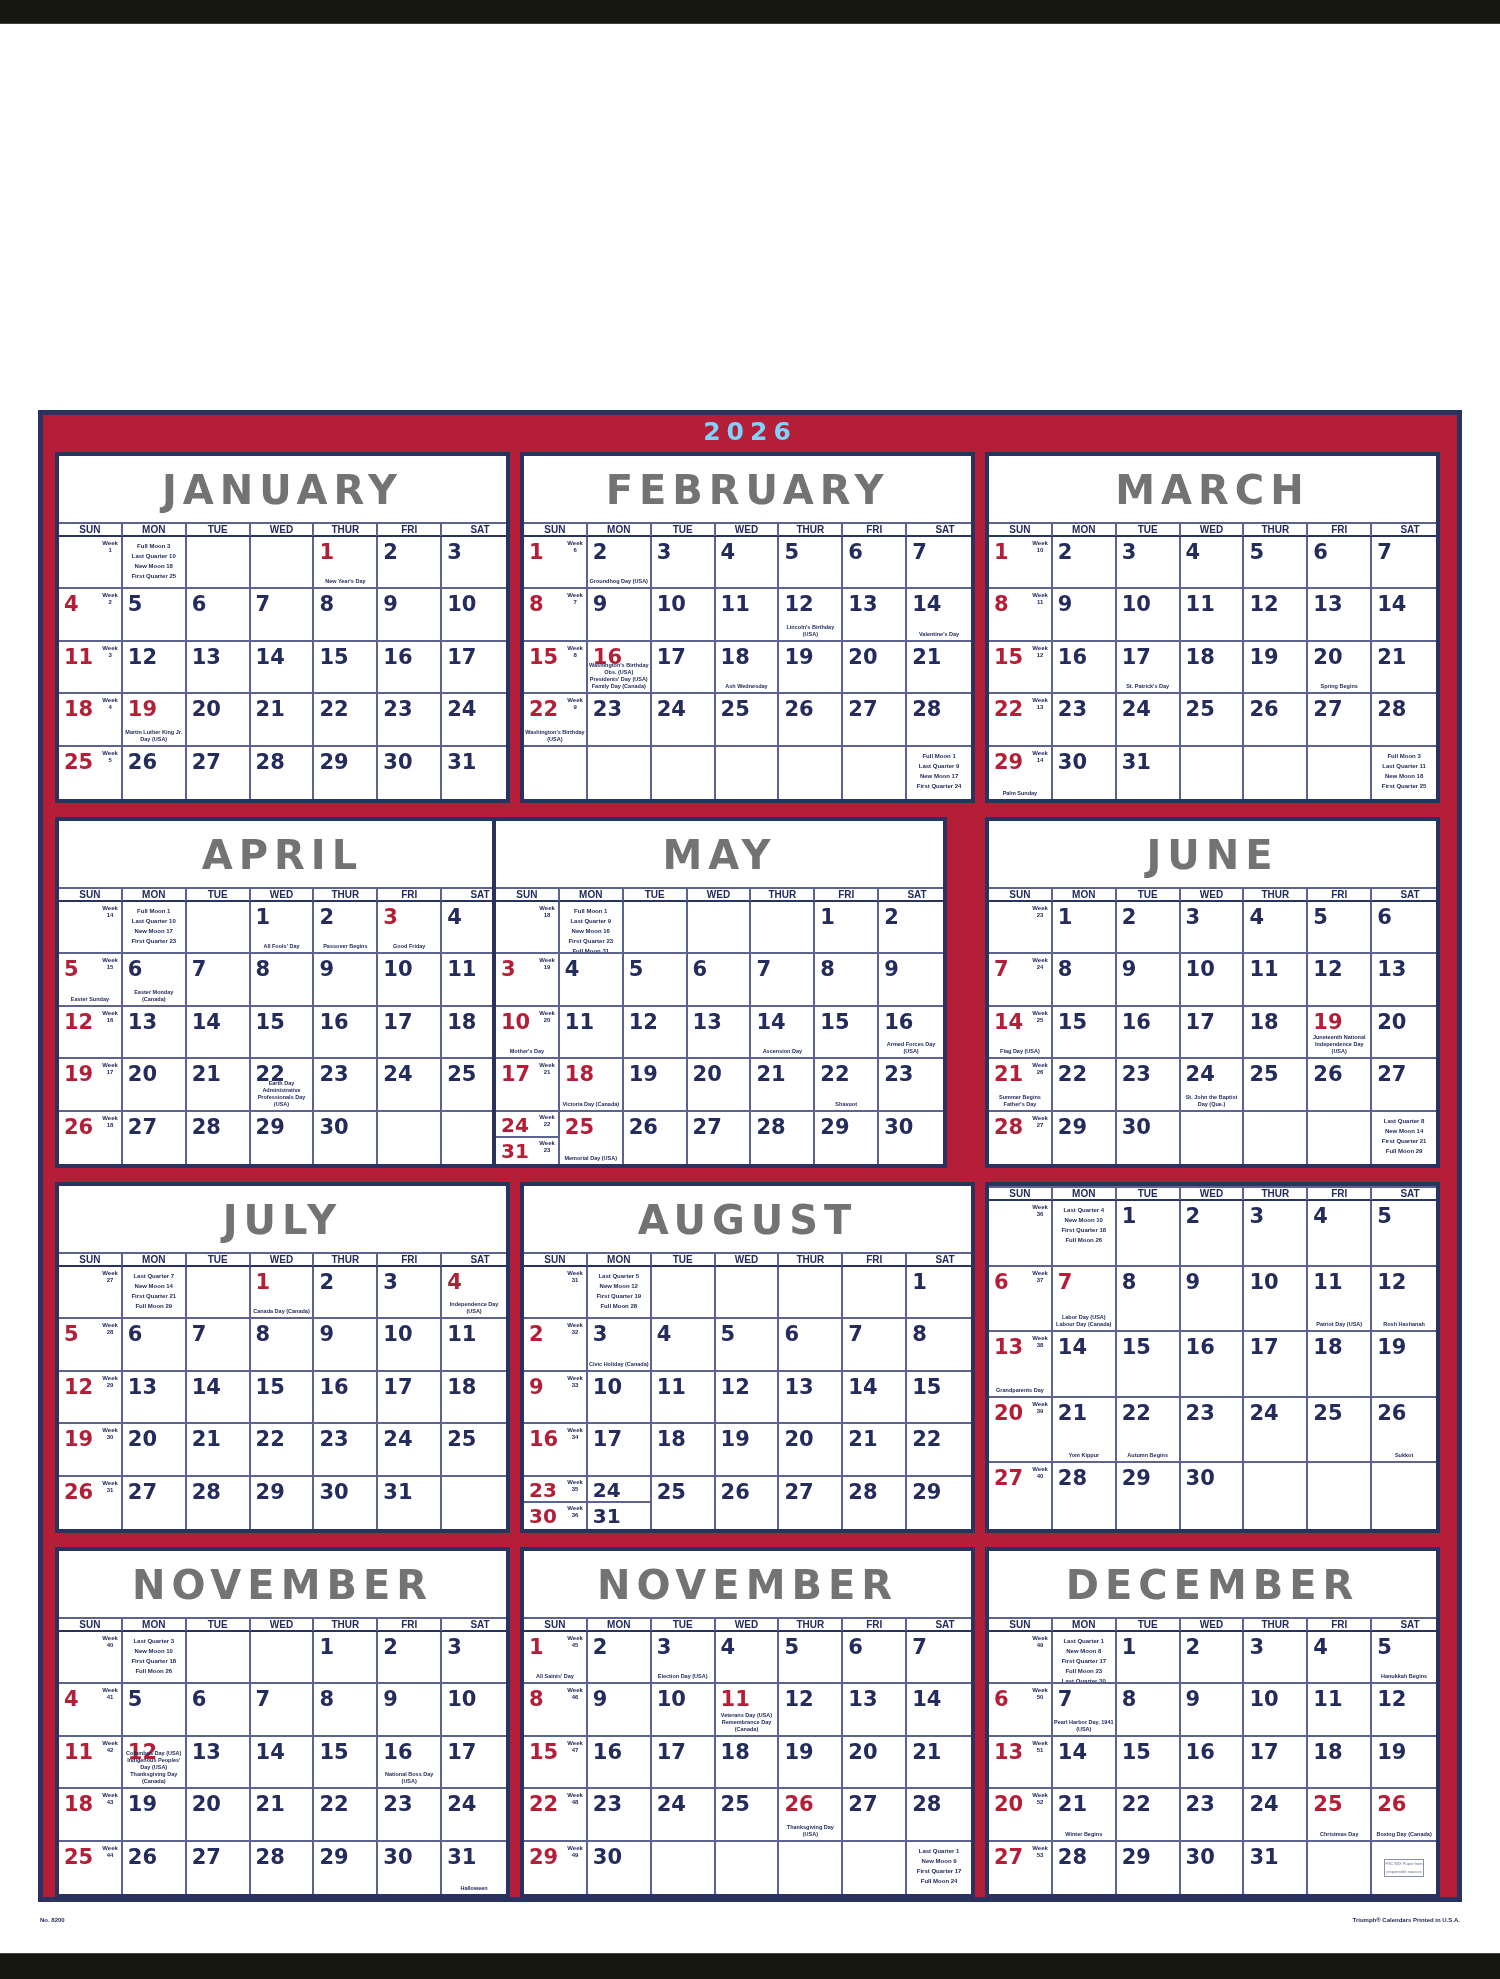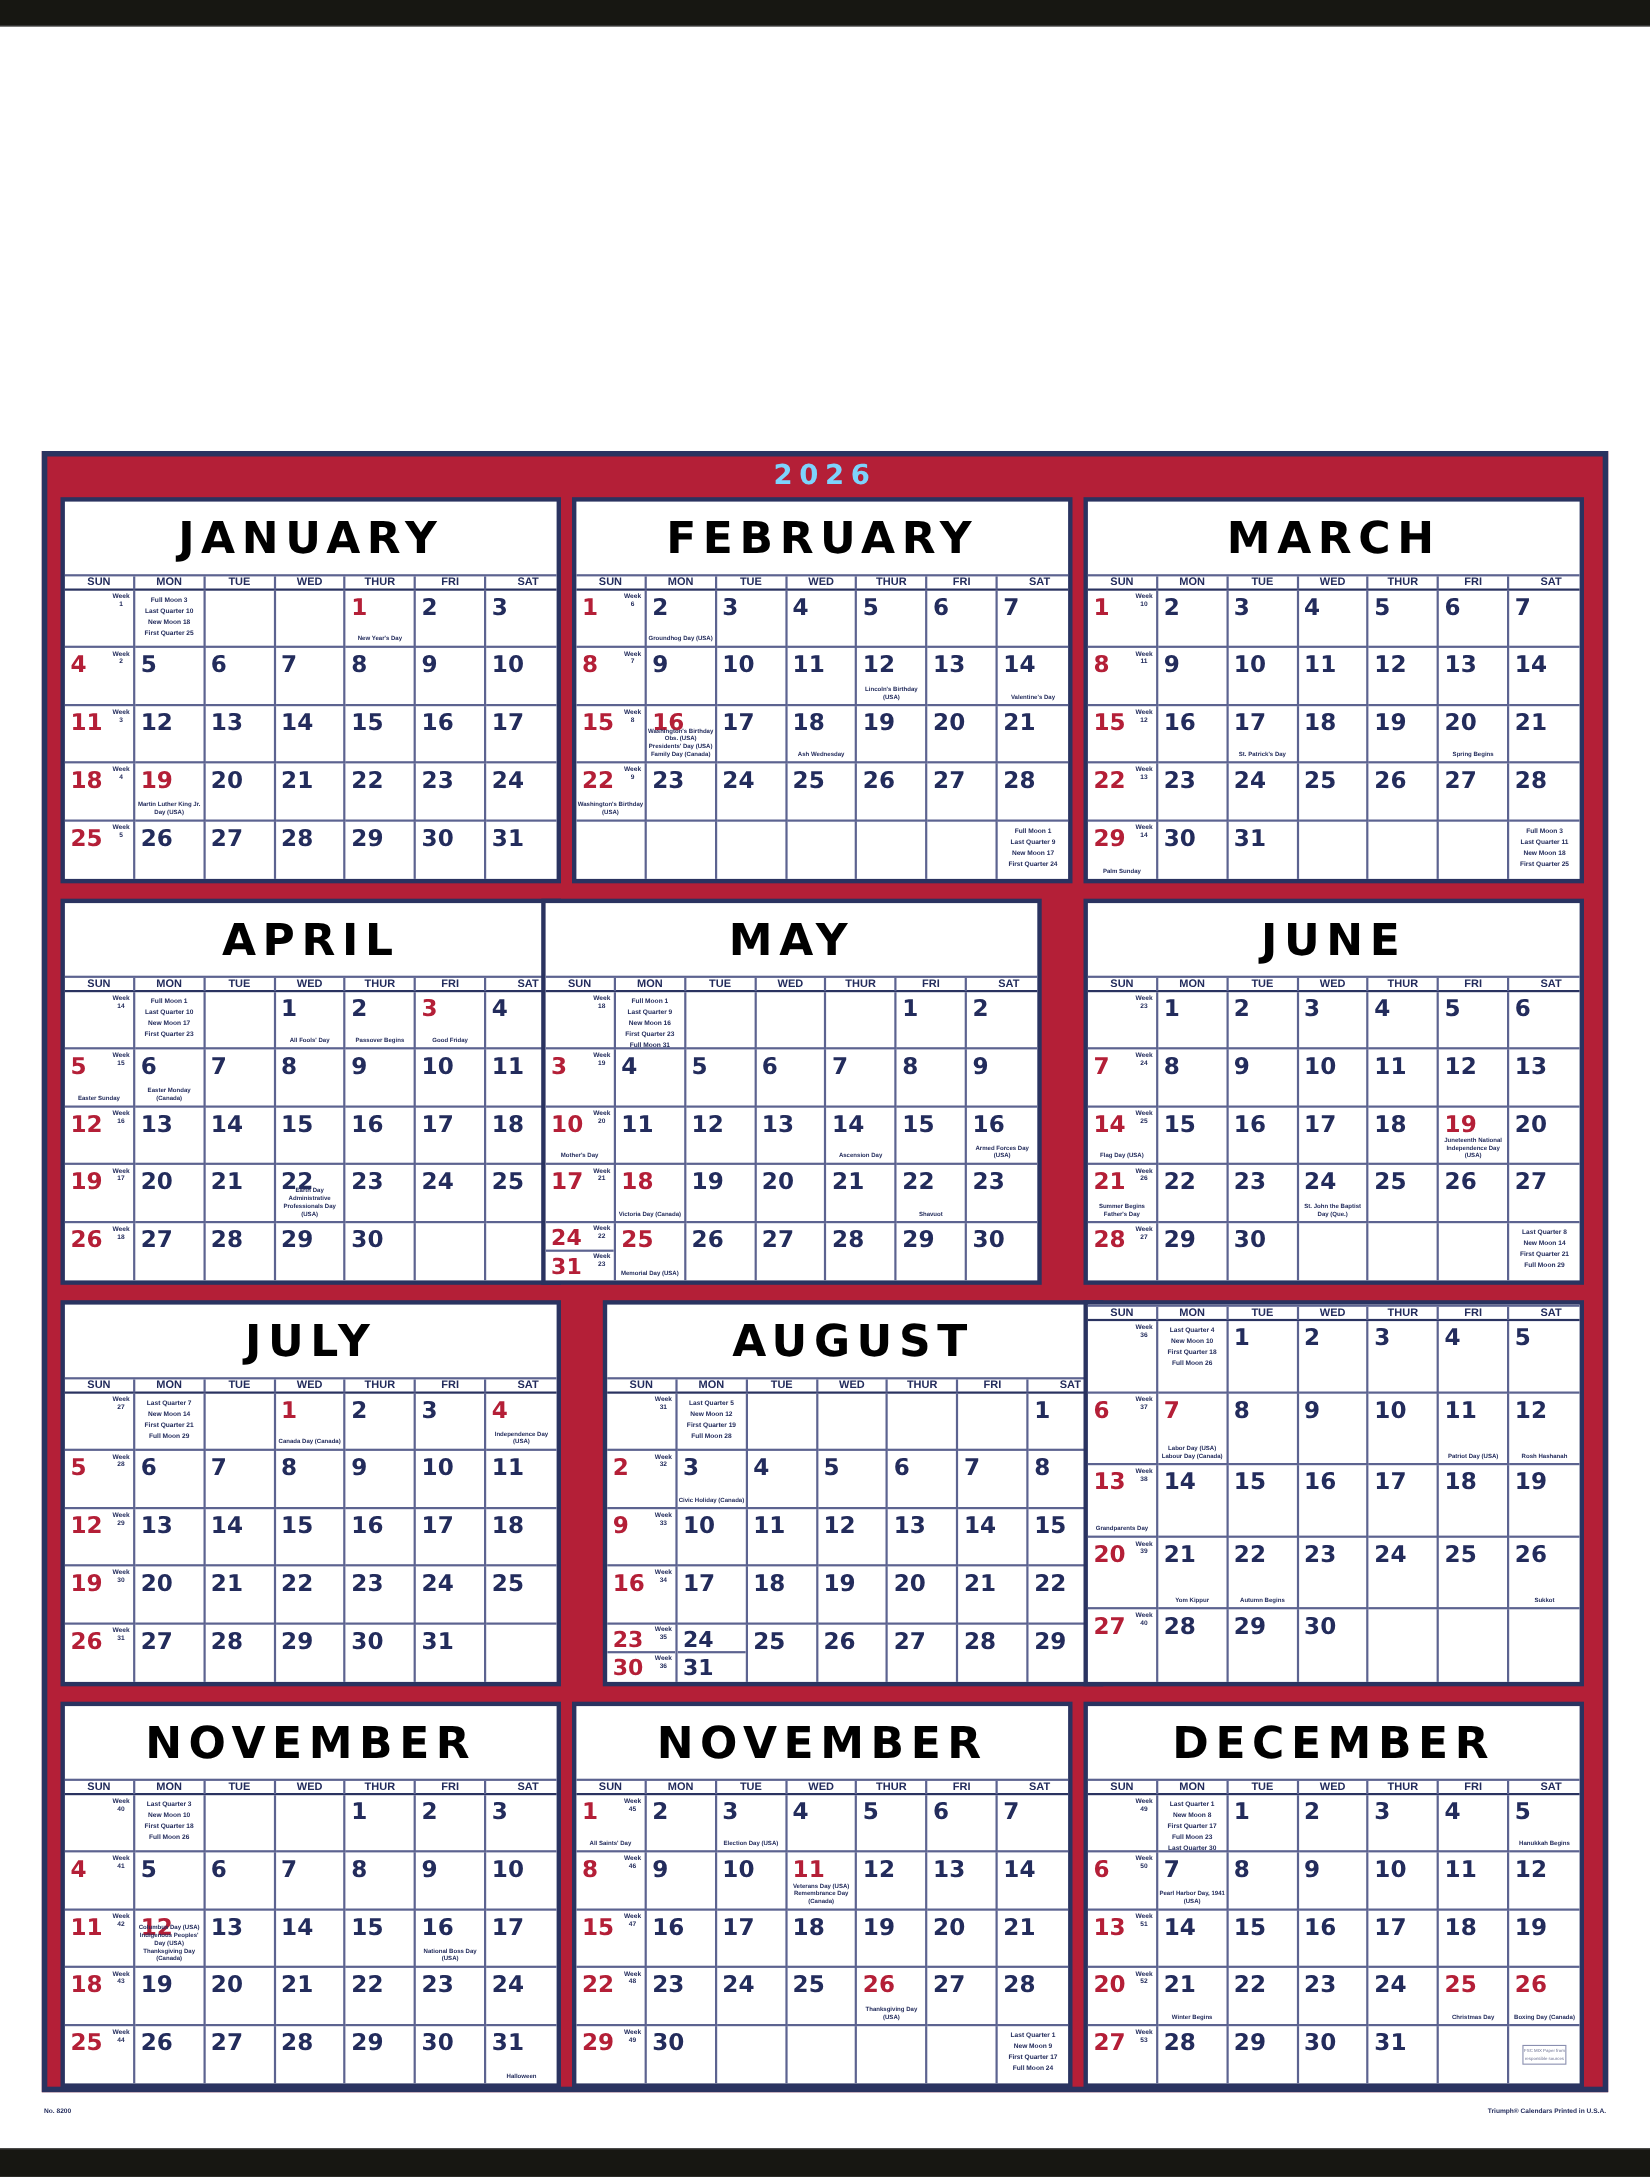--- a/index.html
+++ b/index.html
@@ -4,21 +4,21 @@
 <style>
   * { box-sizing: border-box; margin: 0; padding: 0; }
   html, body { width: 1500px; height: 1979px; background: #ffffff; overflow: hidden; }
   body { position: relative; font-family: "Liberation Sans", "DejaVu Sans", sans-serif; color: #232c5c; }
   .topbar { position: absolute; left: 0; top: 0; width: 1500px; height: 24px; background: #171712; border-bottom: 1px solid #444; }
   .bottombar { position: absolute; left: 0; top: 1953px; width: 1500px; height: 26px; background: #171712; border-top: 1px solid #444; }
   .frame { position: absolute; left: 38px; top: 410px; width: 1424px; height: 1492px; background: #b41f37; border: 5px solid #2a3360; }
   .year { position: absolute; left: 0; top: 2px; width: 100%; text-align: center; color: #7dd3fc; font-weight: bold; font-size: 25px; letter-spacing: 6px; font-family: "DejaVu Sans", sans-serif; }
   .month { position: absolute; width: 455px; height: 351px; background: #2a3360; padding: 4px; }
   .month-inner { width: 100%; height: 100%; background: #fff; display: flex; flex-direction: column; }
-  .month-title { height: 66px; display: flex; align-items: center; justify-content: center; color: #000000; font-weight: bold; font-size: 40px; letter-spacing: 6px; font-family: "DejaVu Sans", sans-serif; padding-top: 1px; }
+  .month-title { height: 66px; display: flex; align-items: center; justify-content: center; color: #737373; font-weight: bold; font-size: 40px; letter-spacing: 6px; font-family: "DejaVu Sans", sans-serif; padding-top: 1px; }
   .dow-row { display: grid; grid-template-columns: repeat(7, 1fr); border-top: 2px solid #5c6390; border-bottom: 2px solid #2a3360; height: 15px; }
   .dow { font-size: 10px; font-weight: bold; text-align: center; line-height: 12px; border-right: 2px solid #5c6390; color: #232c5c; }
   .dow:last-child { border-right: none; padding-left: 12px; }
   .grid { flex: 1; display: grid; grid-template-columns: repeat(7, 1fr); grid-template-rows: repeat(5, 1fr); }
   .cell { position: relative; border-right: 2px solid #5c6390; border-bottom: 2px solid #5c6390; overflow: hidden; }
   .cell:nth-child(7n) { border-right: none; }
   .cell.lastrow { border-bottom: none; }
   .num { position: absolute; left: 5px; top: 3px; font-size: 21px; font-weight: bold; color: #232c5c; font-family: "DejaVu Sans", sans-serif; line-height: 24px; }
   .num.red { color: #b41f37; }
   .wk { position: absolute; right: 3px; top: 3px; font-size: 6px; font-weight: bold; text-align: center; line-height: 7px; color: #232c5c; }
@@ -939,21 +939,21 @@
           <div class="cell lastrow">
             <span class="num">30</span>
           </div>
           <div class="cell lastrow">
             <span class="num">31</span>
           </div>
           <div class="cell lastrow"></div>
         </div>
       </div>
     </div>
-    <div class="month" style="left: 548px; top: 1182px;">
+    <div class="month" style="left: 520px; top: 1182px;">
       <div class="month-inner">
         <div class="month-title">AUGUST</div>
         <div class="dow-row">
           <div class="dow">SUN</div>
           <div class="dow">MON</div>
           <div class="dow">TUE</div>
           <div class="dow">WED</div>
           <div class="dow">THUR</div>
           <div class="dow">FRI</div>
           <div class="dow">SAT</div>

